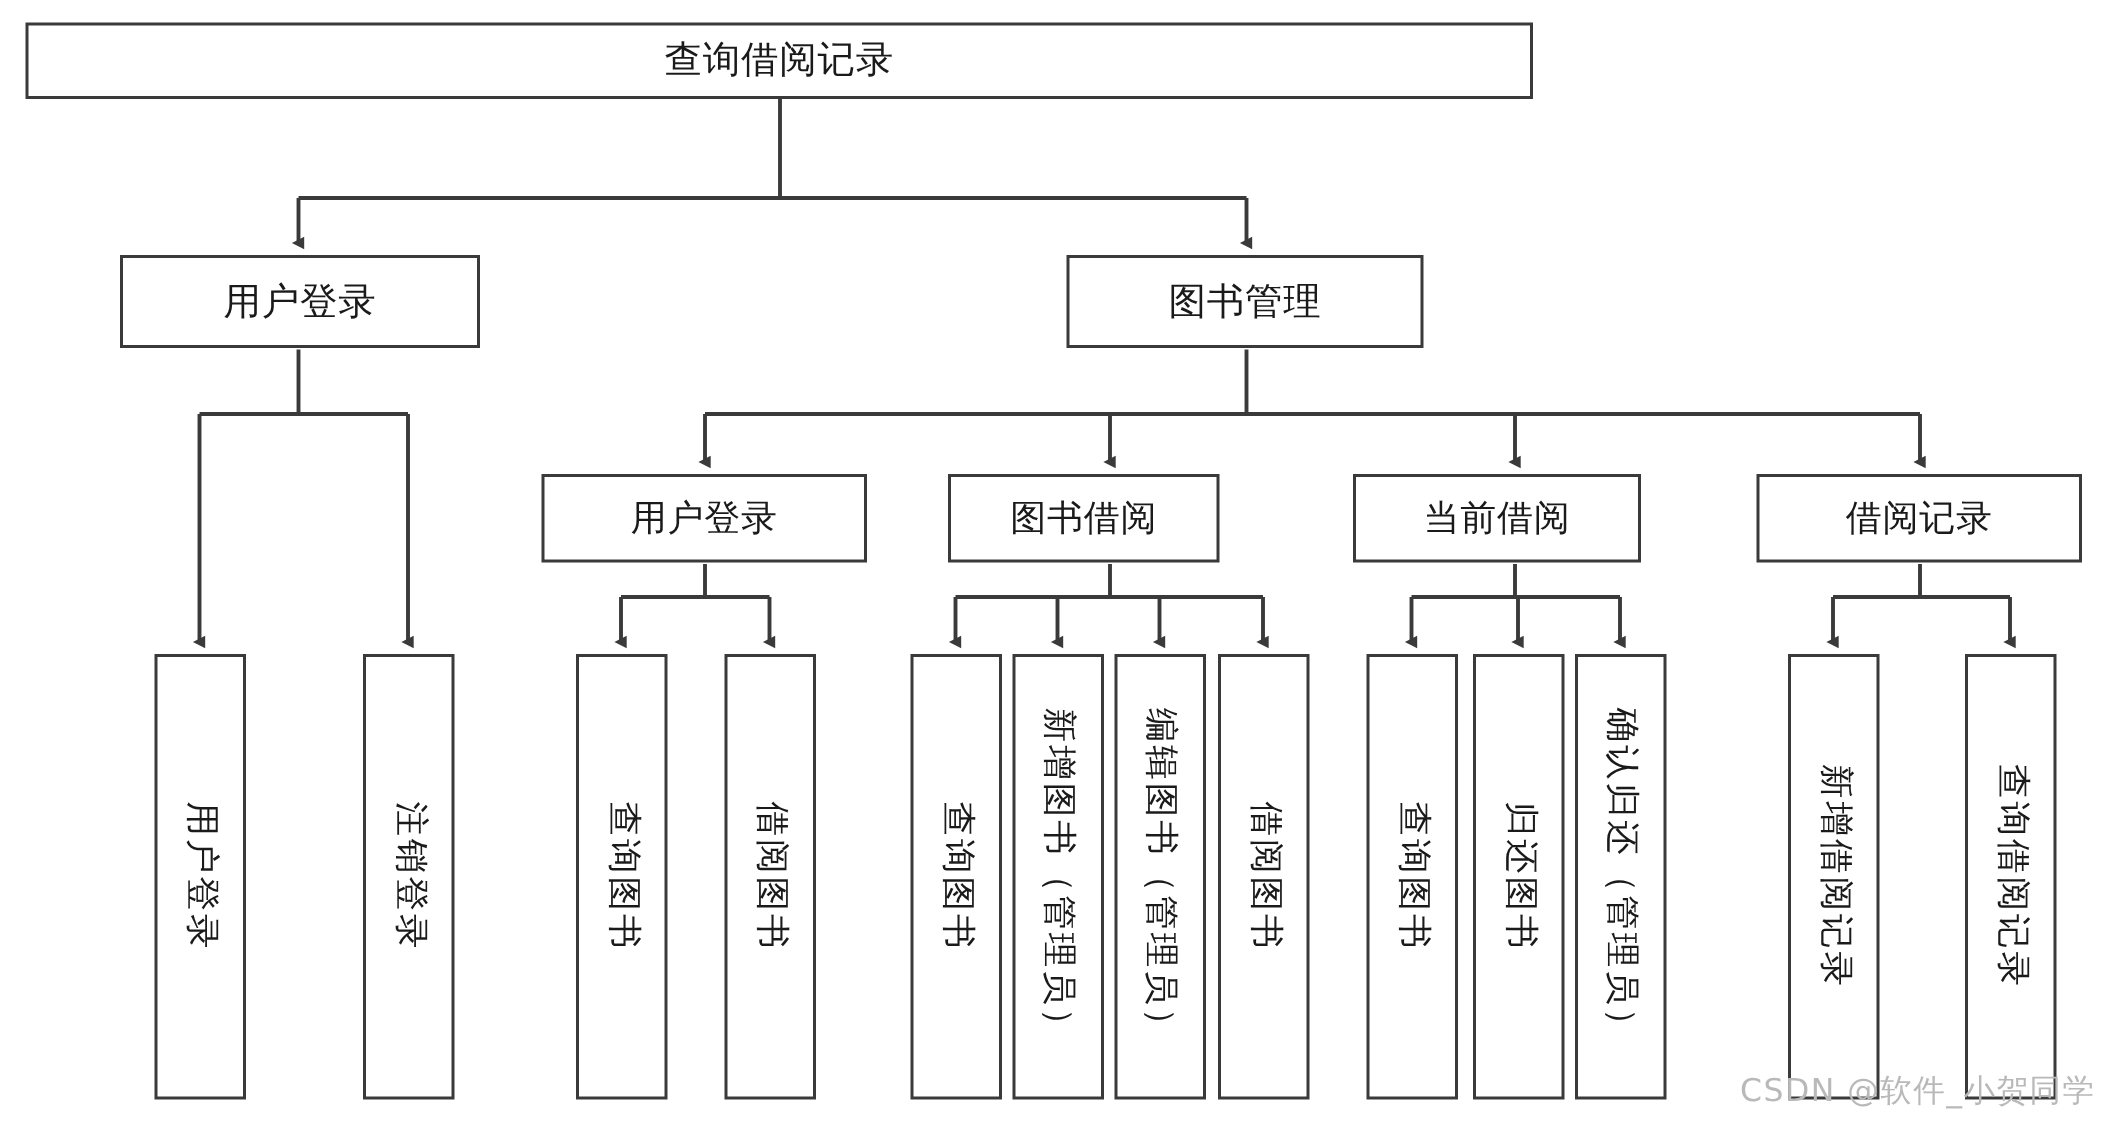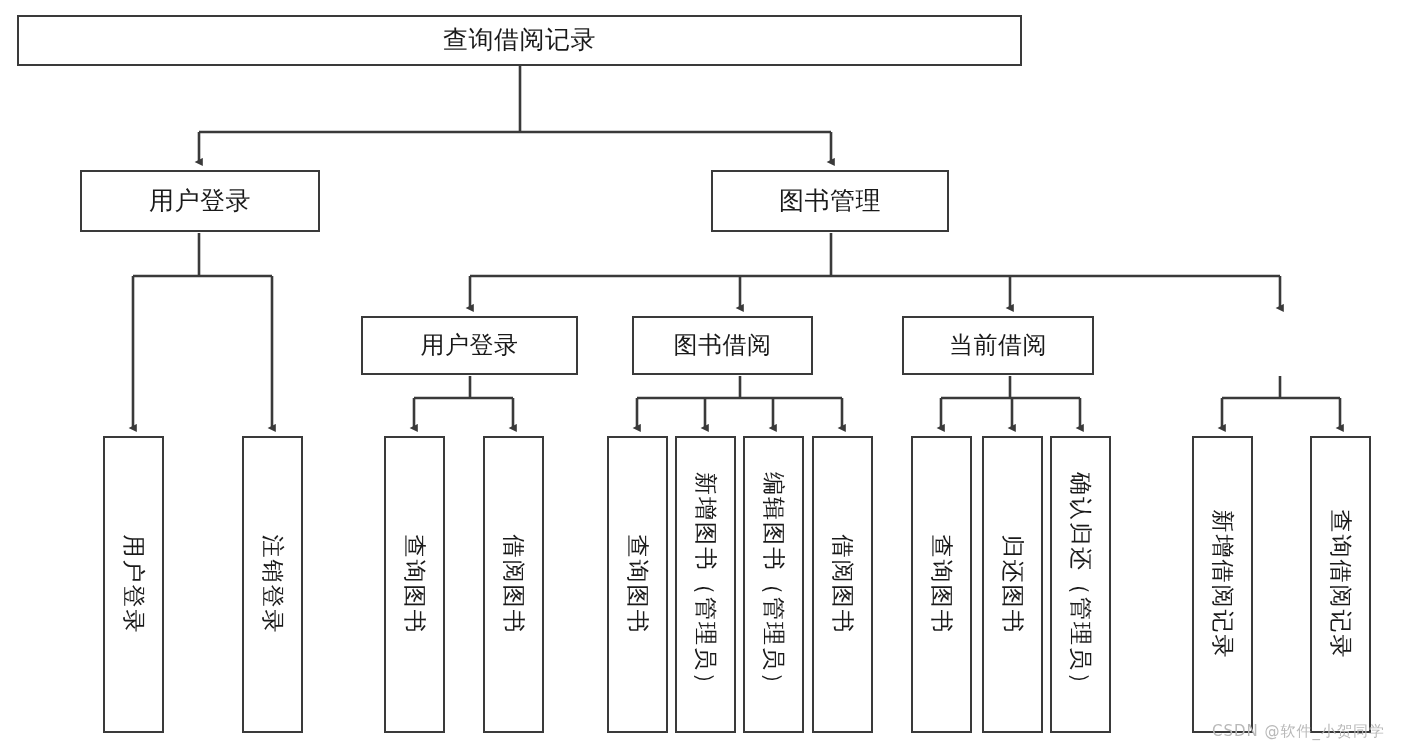--- a/index.html
+++ b/index.html
@@ -59,23 +59,23 @@
   svg.edges {
     position: absolute;
     left: 0;
     top: 0;
     width: 1405px;
     height: 747px;
     pointer-events: none;
   }
   .watermark {
     position: absolute;
-    right: 20px;
+    right: 8px;
     bottom: 6px;
-    font-size: 15px;
+    font-size: 21px;
     color: #b9b9b9;
     letter-spacing: 1px;
     white-space: nowrap;
   }
 </style>
 </head>
 <body>
 
 <div id="canvas">
 
@@ -148,20 +148,23 @@
   </div>
 
   <div class="node lvl3" style="left:632px; top:316px; width:181px; height:59px;">
     <span class="label">图书借阅</span>
   </div>
 
   <div class="node lvl3" style="left:902px; top:316px; width:192px; height:59px;">
     <span class="label">当前借阅</span>
   </div>
 
+  <div class="node lvl3" style="left:1171px; top:316px; width:217px; height:59px;">
+    <span class="label">借阅记录</span>
+  </div>
 
   <div class="node v" style="left:103px; top:436px; width:61px; height:297px;">
     <span class="label">用户登录</span>
   </div>
 
   <div class="node v" style="left:242px; top:436px; width:61px; height:297px;">
     <span class="label">注销登录</span>
   </div>
 
   <div class="node v" style="left:384px; top:436px; width:61px; height:297px;">

